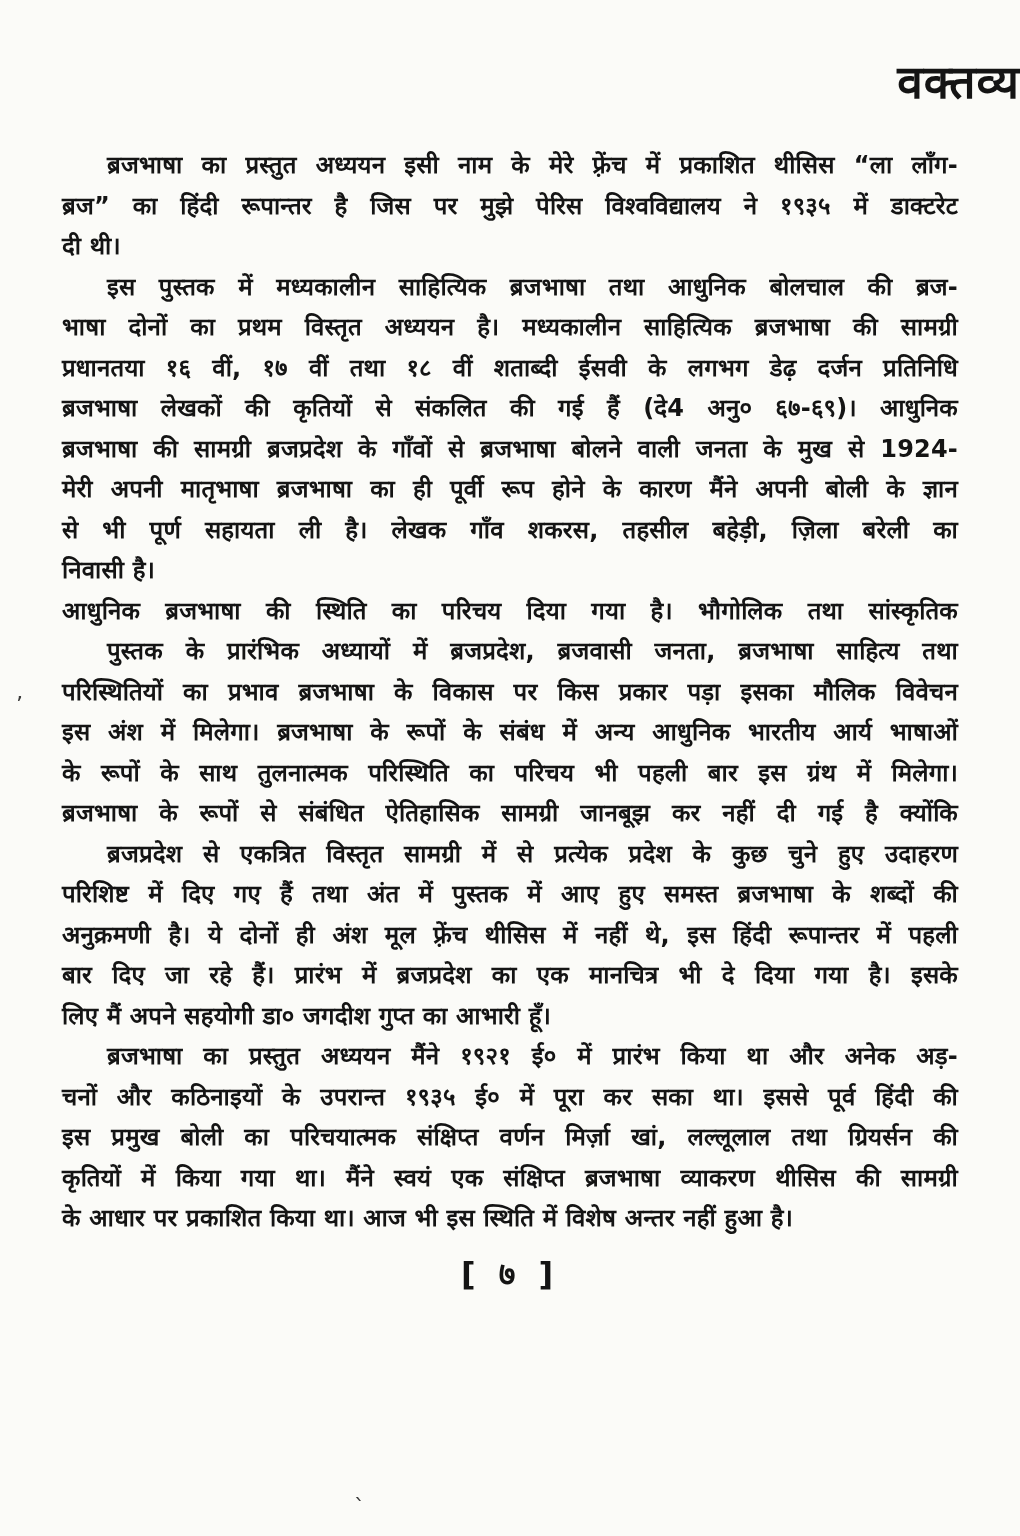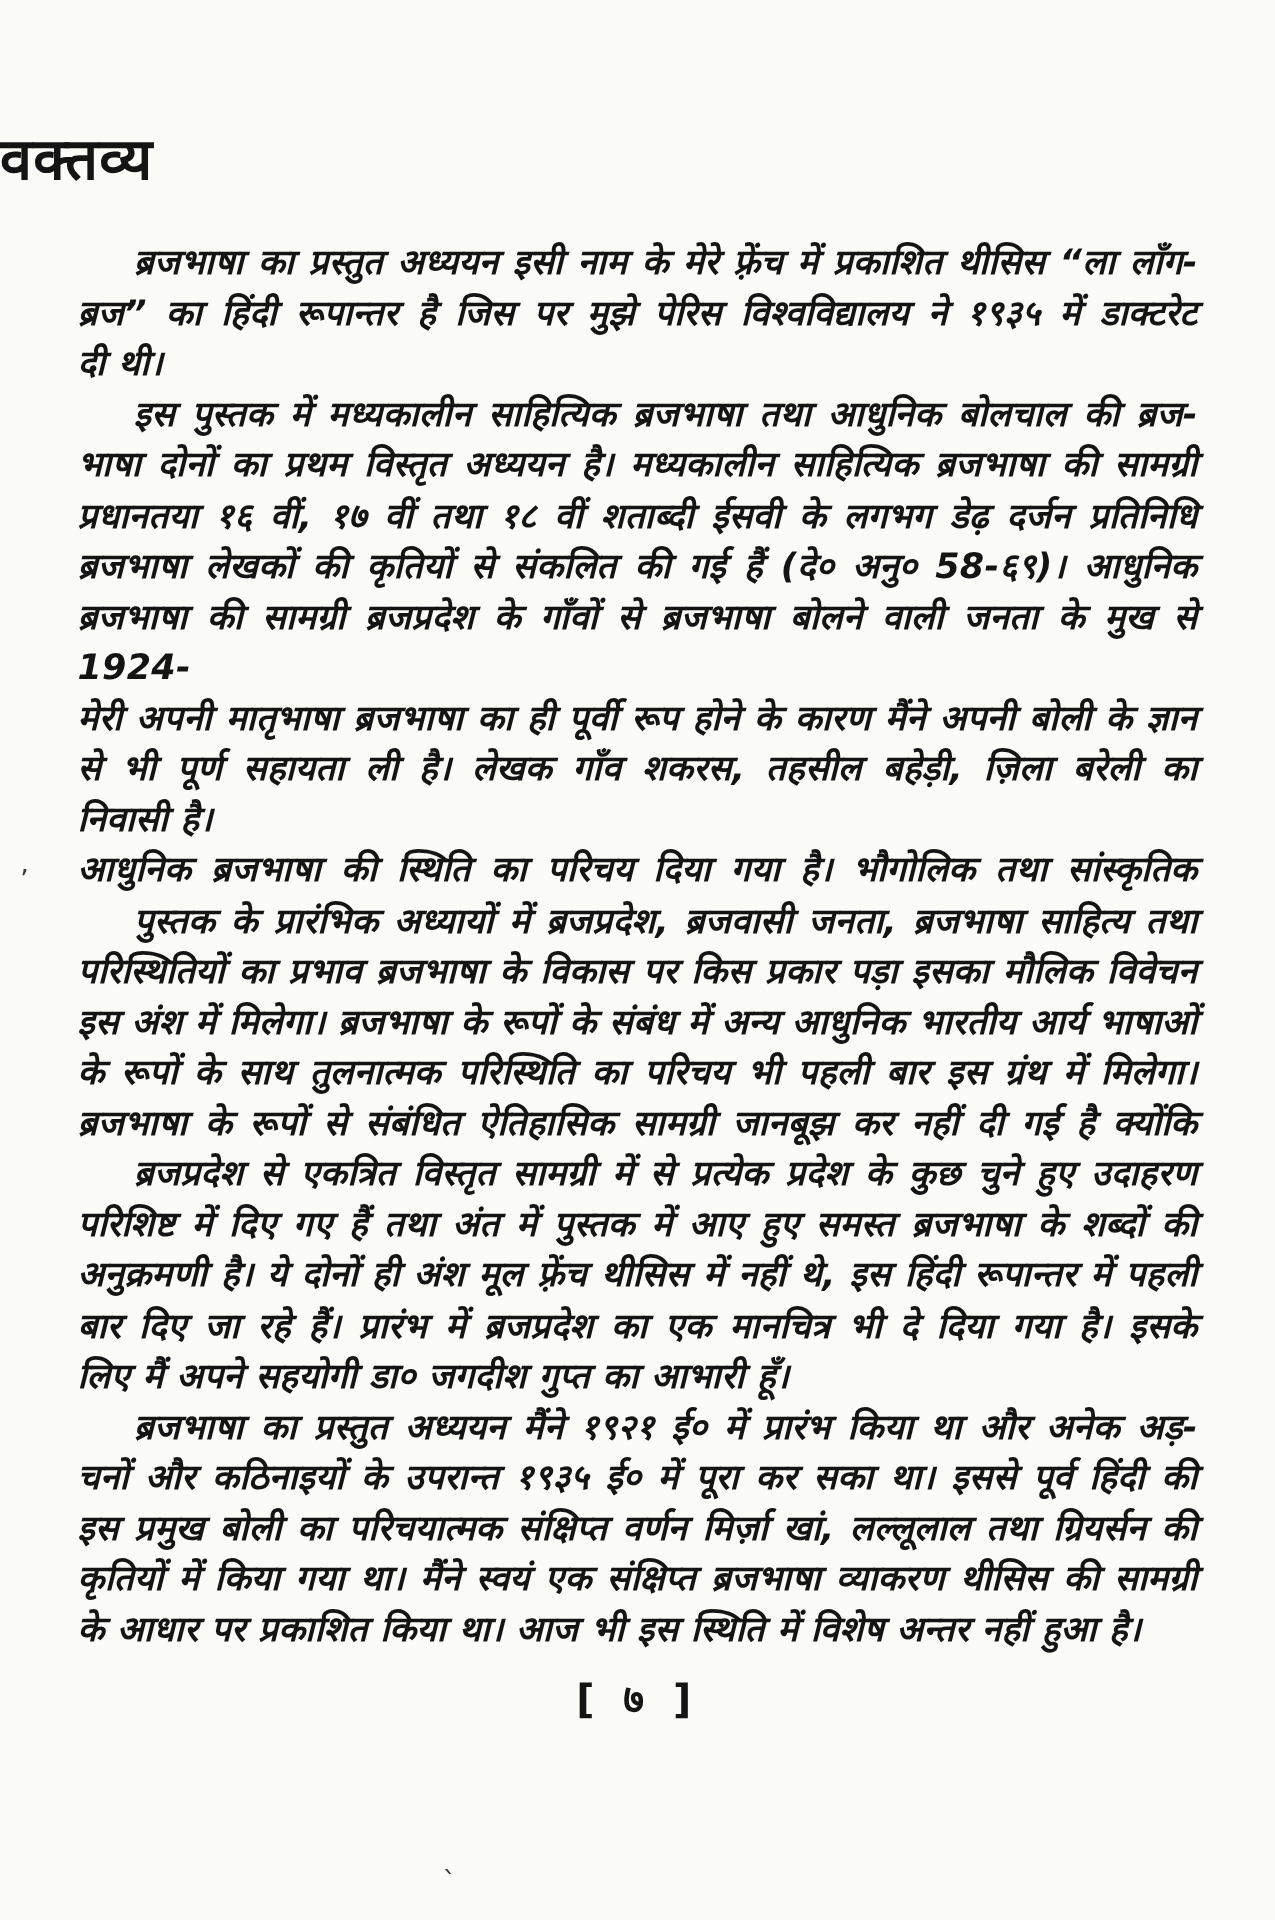--- a/index.html
+++ b/index.html
@@ -13,41 +13,40 @@
     height: 1536px;
     margin: 0 auto;
     background: #fbfbf8;
     color: #141414;
     font-family: "DejaVu Sans", "Liberation Sans", sans-serif;
     overflow: hidden;
     box-sizing: border-box;
   }
   .title {
     margin: 0;
-    padding-top: 98px;
-    text-align: left;
+    padding-top: 53px;
+    text-align: right;
     font-size: 46px;
     line-height: 58px;
     font-weight: 800;
     letter-spacing: 1px;
   }
   .body-text {
     margin-top: 34px;
     padding: 0 62px;
   }
   .para { margin: 0; }
   .line {
-    font-size: 28px;
+    font-size: 24px;
     line-height: 40.5px;
     font-weight: 600;
     text-align: justify;
     text-align-last: justify;
     white-space: normal;
     letter-spacing: 0.2px;
-    font-style: italic;
   }
   .line.first { text-indent: 45px; }
   .line.last  { text-align-last: left; }
   .page-number {
     margin-top: 12px;
     text-align: center;
     font-size: 32px;
     font-weight: 700;
     letter-spacing: 6px;
   }
@@ -69,21 +68,21 @@
   <div class="body-text" id="body-text">
       <div class="para">
         <div class="line first">ब्रजभाषा का प्रस्तुत अध्ययन इसी नाम के मेरे फ़्रेंच में प्रकाशित थीसिस “ला लाँग-</div>
         <div class="line">ब्रज” का हिंदी  रूपान्तर है जिस पर मुझे पेरिस विश्वविद्यालय ने १९३५ में डाक्टरेट</div>
         <div class="line last">दी थी।</div>
       </div>
       <div class="para">
         <div class="line first">इस पुस्तक में मध्यकालीन साहित्यिक ब्रजभाषा तथा आधुनिक बोलचाल की ब्रज-</div>
         <div class="line">भाषा दोनों का प्रथम विस्तृत अध्ययन है। मध्यकालीन साहित्यिक ब्रजभाषा की सामग्री</div>
         <div class="line">प्रधानतया १६ वीं, १७ वीं तथा १८ वीं शताब्दी ईसवी के लगभग डेढ़ दर्जन प्रतिनिधि</div>
-        <div class="line">ब्रजभाषा लेखकों की कृतियों से संकलित की गई हैं (दे० अनु० 58-६९)। आधुनिक</div>
+        <div class="line">ब्रजभाषा लेखकों की कृतियों से संकलित की गई हैं (दे4 अनु० ६७-६९)। आधुनिक</div>
         <div class="line">ब्रजभाषा की सामग्री ब्रजप्रदेश के गाँवों से ब्रजभाषा बोलने वाली जनता के मुख से 1924-</div>
         <div class="line">मेरी अपनी मातृभाषा ब्रजभाषा का ही पूर्वी रूप होने के कारण मैंने अपनी बोली के ज्ञान</div>
         <div class="line">से  भी पूर्ण सहायता  ली है। लेखक गाँव शकरस, तहसील  बहेड़ी, ज़िला बरेली का</div>
         <div class="line last">निवासी है।</div>
       </div>
       <div class="para">
         <div class="line">आधुनिक ब्रजभाषा की स्थिति का परिचय दिया गया है। भौगोलिक तथा सांस्कृतिक</div>
         <div class="line first">पुस्तक के प्रारंभिक अध्यायों में ब्रजप्रदेश, ब्रजवासी जनता, ब्रजभाषा साहित्य तथा</div>
         <div class="line">परिस्थितियों का प्रभाव ब्रजभाषा के विकास पर किस प्रकार पड़ा इसका मौलिक विवेचन</div>
         <div class="line">इस अंश में मिलेगा। ब्रजभाषा के रूपों के संबंध में अन्य आधुनिक भारतीय आर्य भाषाओं</div>

